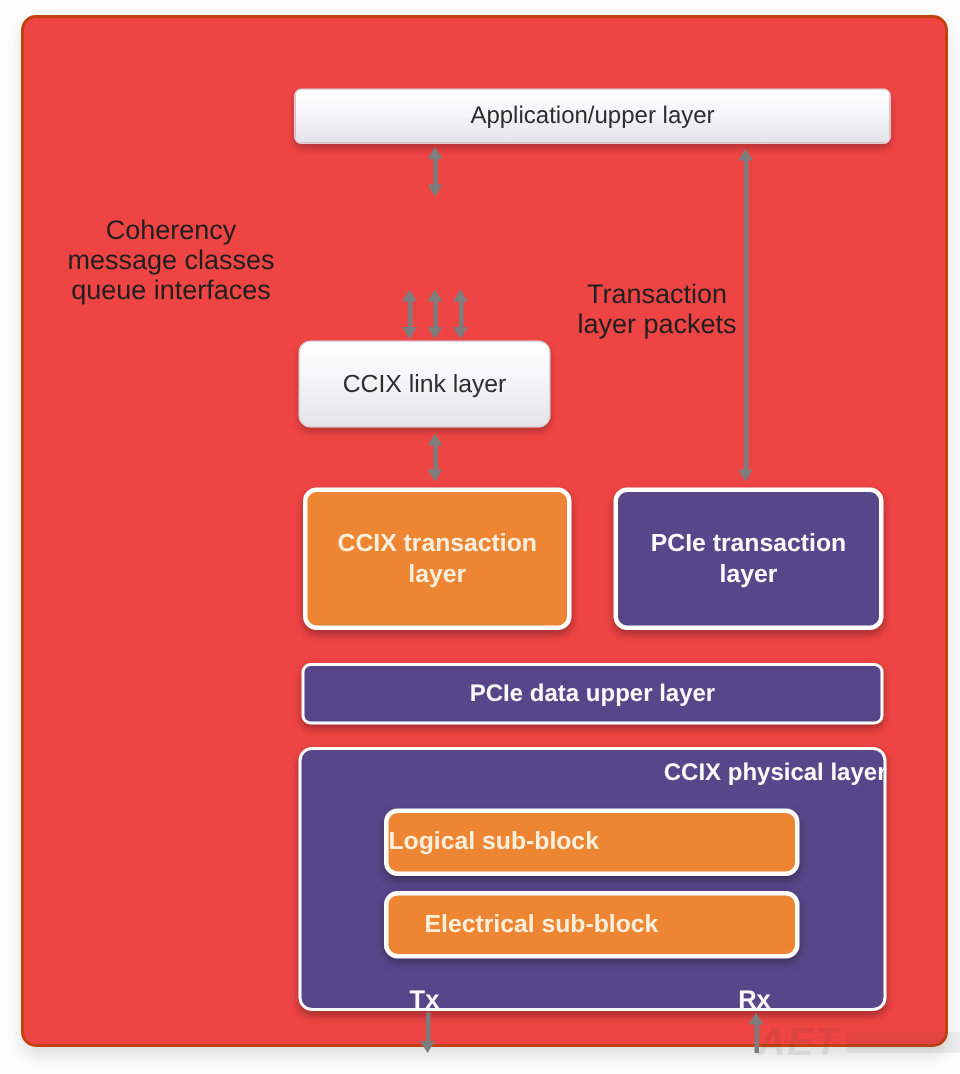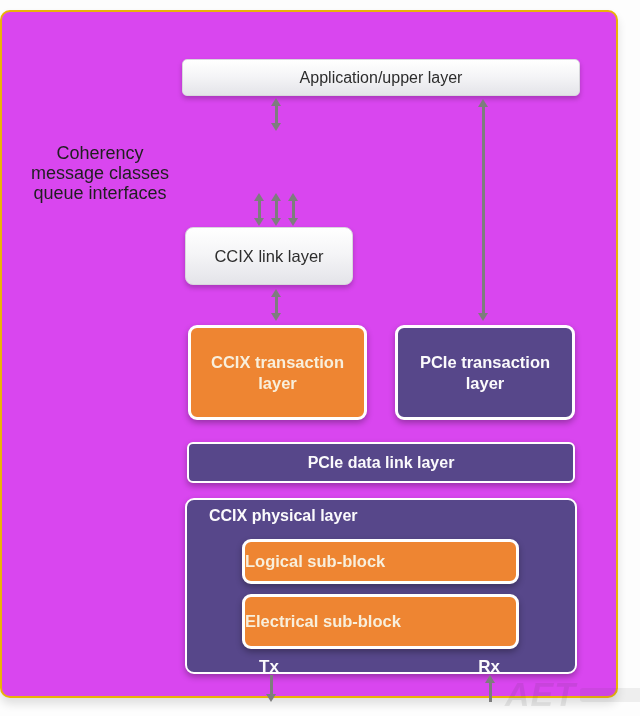--- a/index.html
+++ b/index.html
@@ -8,22 +8,22 @@
     --arrow:#7d7d7d;
     --ink:#1f1f1f;
   }
   *{margin:0;padding:0;box-sizing:border-box;}
   html,body{background:#ffffff;}
   body{font-family:"Liberation Sans","DejaVu Sans",sans-serif;}
   .stage{
     position:relative;width:640px;height:716px;overflow:hidden;background:#fdfdfd;
   }
   .card{
-    position:absolute;left:0;top:10px;width:618px;height:688px;
-    background:#d946ef;border:2px solid #eab308;border-radius:10px;
+    position:absolute;left:14px;top:10px;width:618px;height:688px;
+    background:#ef4444;border:2px solid #c2410c;border-radius:10px;
     box-shadow:0 6px 10px rgba(0,0,0,0.12);
   }
   
   .wbox{
     position:absolute;display:flex;align-items:center;justify-content:center;
     background:linear-gradient(180deg,#ffffff 0%,#f5f5f7 45%,#e4e4e9 100%);
     border:1px solid #d8d8dc;border-radius:8px;
     box-shadow:0 3px 5px rgba(0,0,0,0.22);
     color:#2d2d2d;font-size:16.5px;text-align:center;
   }
@@ -36,24 +36,24 @@
     border:3px solid #ffffff;border-radius:9px;
     box-shadow:0 3px 6px rgba(0,0,0,0.30);
     font-weight:700;text-align:center;line-height:1.25;
   }
   .cbox.orange{background:var(--orange);color:#f8efdc;}
   .cbox.purple{background:var(--purple);color:#fbfafc;}
   .ccix-trans{left:186px;top:313px;width:179px;height:95px;font-size:16.5px;padding:0 18px;}
   .pcie-trans{left:393px;top:313px;width:180px;height:95px;font-size:16.5px;padding:0 8px;}
   .pcie-dll{left:185px;top:430px;width:388px;height:41px;font-size:16px;border-width:2px;border-radius:6px;}
   .physical{left:183px;top:486px;width:392px;height:176px;border-width:2px;align-items:flex-start;justify-content:center;}
-  .physical-title{position:absolute;left:0;right:0;top:9px;font-size:16px;font-weight:700;color:#fbfafc;text-align:left;padding-left:24px;}
+  .physical-title{position:absolute;left:0;right:0;top:9px;font-size:16px;font-weight:700;color:#fbfafc;text-align:right;padding-left:24px;}
   .sub{position:absolute;display:flex;align-items:center;justify-content:flex-start;font-size:16.5px;}
   .logical{left:240px;top:527px;width:277px;height:45px;}
-  .electrical{left:240px;top:582px;width:277px;height:55px;}
+  .electrical{left:240px;top:582px;width:277px;height:45px;padding-left:24px;}
   .txrx{position:absolute;width:44px;text-align:center;color:#fbfafc;font-weight:700;font-size:17px;margin-top:13px;}
   
   .note{
     position:absolute;color:var(--ink);font-size:18px;line-height:20px;
     text-align:center;white-space:pre-line;
   }
   .note-left1{left:22px;top:131px;width:152px;}
   .note-left2{left:22px;top:271px;width:152px;}
   .note-right{left:366px;top:174px;width:112px;}
   
@@ -62,21 +62,21 @@
   .varrow.head-top .line{top:7px;}
   .varrow.head-bot .line{bottom:7px;}
   .varrow .tri{position:absolute;width:0;height:0;left:0;}
   .varrow .tri.up{top:0;border-left:5.5px solid transparent;border-right:5.5px solid transparent;border-bottom:8px solid var(--arrow);}
   .varrow .tri.down{bottom:0;border-left:5.5px solid transparent;border-right:5.5px solid transparent;border-top:8px solid var(--arrow);}
   
   .watermark{
     position:absolute;left:505px;top:683px;display:flex;align-items:flex-end;gap:4px;
     color:rgba(60,60,60,0.10);font-weight:700;font-style:italic;
   }
-  .watermark .wm-main{font-size:34px;letter-spacing:1px;line-height:22px;}
+  .watermark .wm-main{font-size:26px;letter-spacing:1px;line-height:22px;}
   .watermark .wm-blur{width:86px;height:14px;border-radius:3px;background:rgba(60,60,60,0.08);margin-bottom:3px;}
 </style>
 </head>
 <body>
 
 <div class="stage">
   <div class="card">
 
     <div class="wbox app">
       <span>Application/upper layer</span>
@@ -89,40 +89,42 @@
 
     <div class="cbox orange ccix-trans">
       <span>CCIX transaction layer</span>
     </div>
 
     <div class="cbox purple pcie-trans">
       <span>PCIe transaction layer</span>
     </div>
 
     <div class="cbox purple pcie-dll">
-      <span>PCIe data link layer</span>
+      <span>PCIe data upper layer</span>
     </div>
 
     <div class="cbox purple physical"></div>
     <div class="physical-title" style="left:183px;width:392px;top:495px;">CCIX physical layer</div>
 
     <div class="cbox orange sub logical">
       <span>Logical sub-block</span>
     </div>
 
     <div class="cbox orange sub electrical">
       <span>Electrical sub-block</span>
     </div>
 
     <div class="txrx" style="left:245px;top:632px;">Tx</div>
     <div class="txrx" style="left:465px;top:632px;">Rx</div>
 
     <div class="note note-left1">Coherency
 message classes
 queue interfaces</div>
+    <div class="note note-right">Transaction
+layer packets</div>
 
     <div class="varrow head-top head-bot" style="left:269px;top:86px;height:33px;">
       <div class="tri up"></div>
       <div class="line"></div>
       <div class="tri down"></div>
     </div>
 
     <div class="varrow head-top head-bot" style="left:252px;top:181px;height:33px;">
       <div class="tri up"></div>
       <div class="line"></div>

